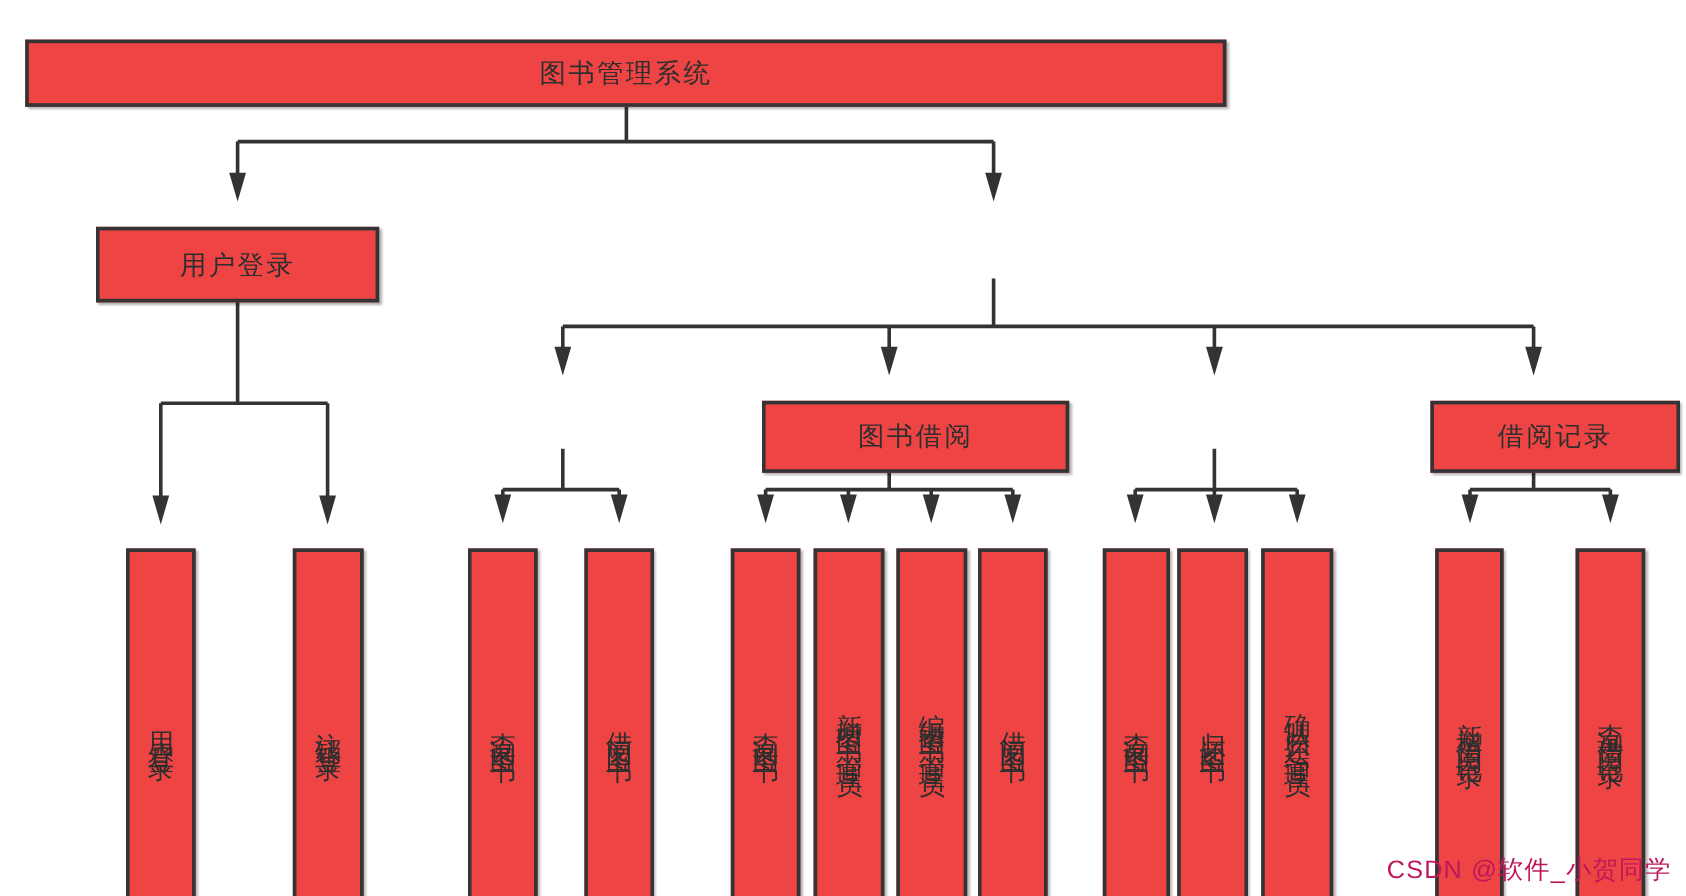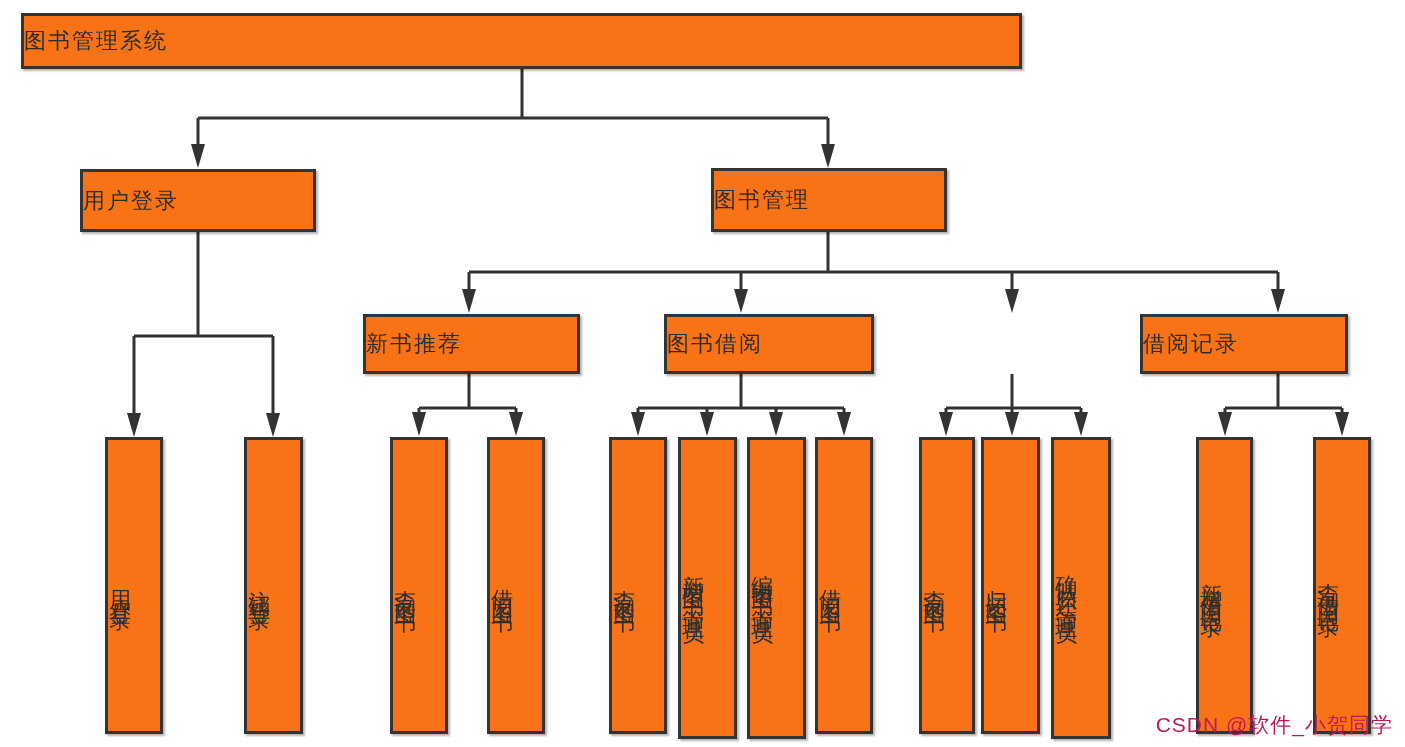--- a/index.html
+++ b/index.html
@@ -2,25 +2,26 @@
 <html><head>
 <meta charset="utf-8">
 <style>
   html,body{margin:0;padding:0;background:#ffffff;}
   .stage{
     position:relative;width:1405px;height:747px;background:#ffffff;overflow:hidden;
     font-family:"Liberation Sans", sans-serif;
   }
   svg.wires{position:absolute;left:0;top:0;z-index:1;}
   .box{
-    position:absolute;box-sizing:border-box;background:#f97316;
+    position:absolute;box-sizing:border-box;background:#ef4444;
     border:3px solid #343434;
     box-shadow:2px 2px 2px rgba(0,0,0,0.30);
-    display:flex;align-items:center;justify-content:flex-start;
+    display:flex;align-items:center;justify-content:center;
     z-index:2;
+    margin-top:20px;
   }
   .box.h span{
     font-size:22px;color:#2e2e2e;letter-spacing:2px;white-space:nowrap;
   }
   .box.v span{
     writing-mode:vertical-lr;text-orientation:mixed;
     font-size:22px;color:#2e2e2e;letter-spacing:7px;line-height:1.1;
   }
   .watermark{
     position:absolute;right:12px;bottom:8px;z-index:3;
@@ -72,31 +73,25 @@
     </g>
   </svg>
 
   <div class="box h" style="left:21px;top:13px;width:1001px;height:56px">
     <span>图书管理系统</span>
   </div>
 
   <div class="box h" style="left:80px;top:169px;width:236px;height:63px">
     <span>用户登录</span>
   </div>
-  <div class="box h" style="left:711px;top:168px;width:236px;height:64px">
-    <span>图书管理</span>
-  </div>
 
-  <div class="box h" style="left:363px;top:314px;width:217px;height:60px">
-    <span>新书推荐</span>
-  </div>
-  <div class="box h" style="left:664px;top:314px;width:210px;height:60px">
+  <div class="box h" style="left:635px;top:314px;width:256px;height:60px">
     <span>图书借阅</span>
   </div>
-  <div class="box h" style="left:1140px;top:314px;width:208px;height:60px">
+  <div class="box h" style="left:1192px;top:314px;width:208px;height:60px">
     <span>借阅记录</span>
   </div>
 
   <div class="box v" style="left:105px;top:437px;width:58px;height:297px">
     <span>用户登录</span>
   </div>
   <div class="box v" style="left:244px;top:437px;width:59px;height:297px">
     <span>注销登录</span>
   </div>
 

